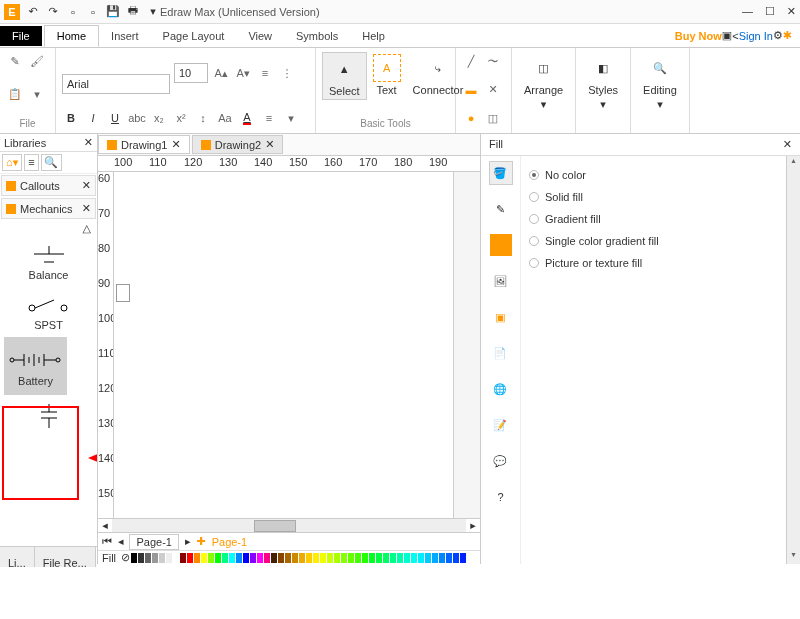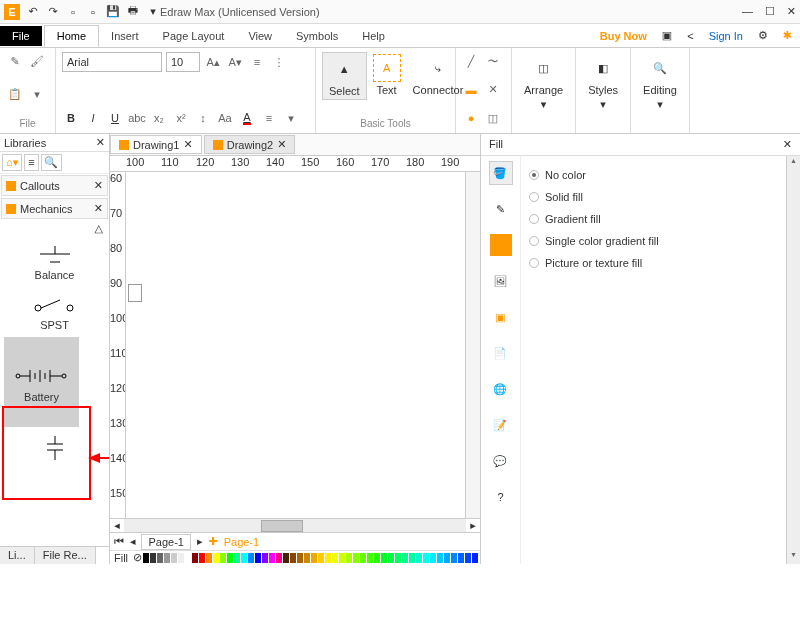--- a/index.html
+++ b/index.html
@@ -6,47 +6,47 @@
 body{background:#fff;width:800px;height:619px;overflow:hidden;position:relative}
 .titlebar{height:24px;background:#fafafa;display:flex;align-items:center;padding:0 4px;border-bottom:1px solid #ddd}
 .titlebar .qat{display:flex;gap:6px;align-items:center}
 .titlebar .qat span{width:14px;height:14px;display:inline-flex;align-items:center;justify-content:center}
 .titlebar .title{flex:1;text-align:left;color:#555}
 .titlebar .winbtns{display:flex;gap:12px}
 .menubar{height:24px;display:flex;align-items:center;border-bottom:1px solid #ccc;background:#fff}
 .filebtn{background:#000;color:#fff;padding:4px 12px;margin-right:2px}
 .tab{padding:4px 12px;color:#444;cursor:pointer}
 .tab.active{border:1px solid #ccc;border-bottom:1px solid #fff;background:#fff;color:#000;margin-bottom:-1px}
-.menuright{margin-left:auto;display:flex;gap:15px;align-items:center;padding-right:8px}
+.menuright{margin-left:auto;display:flex;gap:0;align-items:center;padding-right:8px}
 .buynow{color:#f90;font-weight:bold}
 .ribbon{height:86px;background:#fff;border-bottom:1px solid #ccc;display:flex}
 .rgroup{border-right:1px solid #ddd;padding:4px 6px;display:flex;flex-direction:column;justify-content:space-between}
 .rgroup .lbl{text-align:center;color:#888;font-size:10px}
 .rrow{display:flex;gap:4px;align-items:center;margin-bottom:2px}
 .ricon{width:18px;height:18px;display:inline-flex;align-items:center;justify-content:center;color:#666}
 .fontsel{border:1px solid #bbb;padding:2px 4px;background:#fff;height:20px}
 .bigbtn{display:flex;flex-direction:column;align-items:center;gap:2px;padding:2px 6px}
 .bigbtn .bi{width:28px;height:28px;display:flex;align-items:center;justify-content:center}
 .main{display:flex;height:430px}
-.leftpane{width:110px;border-right:1px solid #ccc;display:flex;flex-direction:column}
+.leftpane{width:98px;border-right:1px solid #ccc;display:flex;flex-direction:column}
 .lphdr{display:flex;align-items:center;padding:2px 4px;border-bottom:1px solid #ddd}
 .lphdr .x{margin-left:auto}
 .lptools{display:flex;gap:2px;padding:2px;border-bottom:1px solid #eee}
 .lptools span{border:1px solid #ccc;padding:1px 3px}
 .libsec{display:flex;align-items:center;padding:3px 4px;border:1px solid #ddd;background:#f8f8f8;margin:1px}
 .libsec .oricon{width:10px;height:10px;background:#f90;margin-right:4px}
 .libsec .x{margin-left:auto}
 .shapes{flex:1;overflow:hidden;padding:2px;position:relative}
 .shape{text-align:center;padding:4px 0;font-family:serif;font-size:10px}
 .shape .sv{height:30px;display:flex;align-items:center;justify-content:center}
 .hl{border:2px solid red;position:absolute;left:2px;right:18px;top:186px;height:94px}
-.batt{background:#d0d0d0;margin:2px 28px 2px 2px;padding:24px 0}
+.batt{background:#d0d0d0;margin:2px 28px 2px 2px;padding:8px 0}
 .arrow{position:absolute;left:92px;top:226px;color:red;font-size:16px}
 .bottabs{display:flex;border-top:1px solid #ccc;height:18px}
-.bottabs span{padding:2px 8px;border-right:1px solid #ccc;background:#eee}
+.bottabs span{padding:10px 8px;border-right:1px solid #ccc;background:#eee}
 .canvaswrap{flex:1;display:flex;flex-direction:column;position:relative;min-width:0}
 .doctabs{height:22px;display:flex;align-items:center;border-bottom:1px solid #ccc;background:#fafafa}
 .doctab{display:flex;align-items:center;gap:4px;padding:2px 8px;border:1px solid #ccc;background:#fff;margin-right:2px}
 .doctab.active{background:#e8e8e8}
 .doctab .oricon{width:10px;height:10px;background:#f90}
 .hruler{height:16px;background:#fff;border-bottom:1px solid #ccc;display:flex;padding-left:16px;font-size:9px;color:#666;overflow:hidden}
 .hruler span{width:35px;flex-shrink:0}
 .canvasrow{flex:1;display:flex;min-height:0}
 .vruler{width:16px;background:#fff;border-right:1px solid #ccc;display:flex;flex-direction:column;font-size:9px;color:#666;overflow:hidden}
 .vruler span{height:35px;flex-shrink:0}
@@ -122,21 +122,21 @@
         <span class="ricon">🖌</span>
       </div>
     <div class="rrow">
         <span class="ricon">📋</span>
         <span class="ricon">▾</span>
       </div>
     <div class="lbl">File</div>
   </div>
   <div class="rgroup" style="width:260px">
     <div class="rrow">
-      <input class="fontsel" style="width: 100px;" value="Arial">
+      <input class="fontsel" style="width: 108px; margin-top: 22px;" value="Arial">
       <input class="fontsel" style="width: 34px;" value="10">
       <span class="ricon">A▴</span>
       <span class="ricon">A▾</span>
       <span class="ricon">≡</span>
       <span class="ricon">⋮</span>
     </div>
     <div class="rrow">
       <span class="ricon">
           <b>B</b>
         </span>

